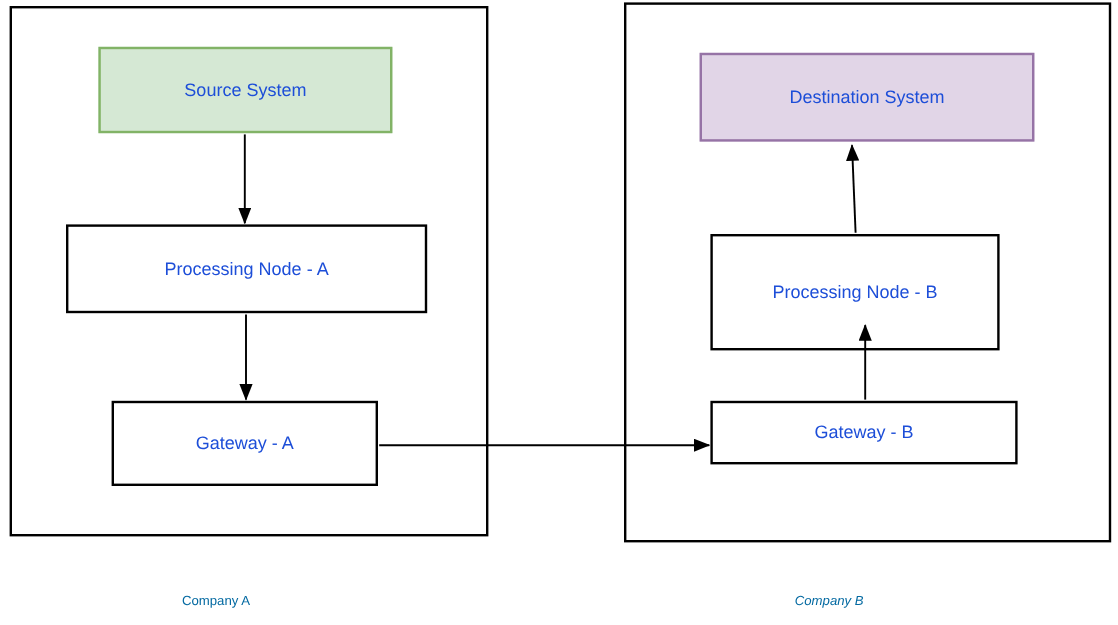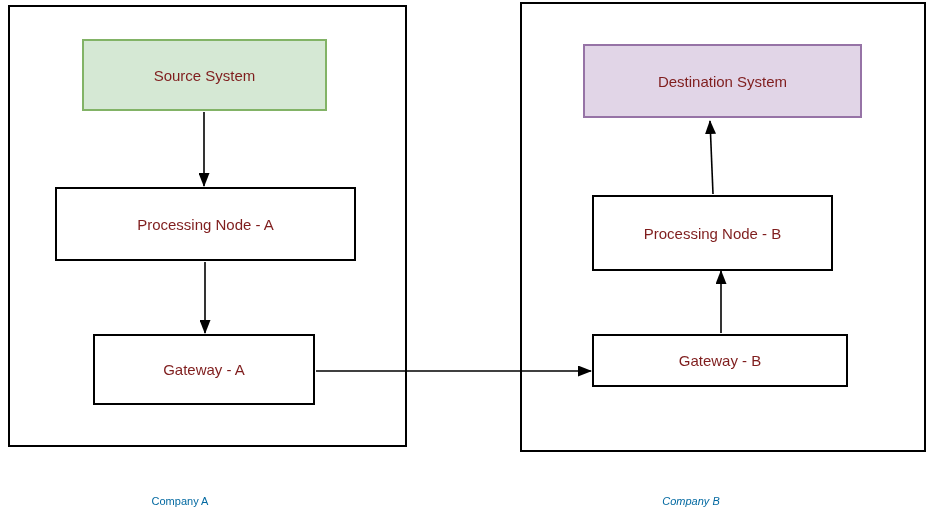--- a/index.html
+++ b/index.html
@@ -25,28 +25,28 @@
   .container-b { left: 520px; top: 2px; width: 406px; height: 450px; }
   .node {
     position: absolute;
     box-sizing: border-box;
     border: 2px solid #000000;
     background: #ffffff;
     display: flex;
     align-items: center;
     justify-content: center;
     font-size: 15px;
-    color: #7f1d1d;
+    color: #1d4ed8;
     text-align: center;
   }
   .node-source      { left: 82px;  top: 39px;  width: 245px; height: 72px; }
   .node-proc-a      { left: 55px;  top: 187px; width: 301px; height: 74px; }
   .node-gateway-a   { left: 93px;  top: 334px; width: 222px; height: 71px; }
   .node-destination { left: 583px; top: 44px;  width: 279px; height: 74px; }
-  .node-proc-b      { left: 592px; top: 195px; width: 241px; height: 76px; }
+  .node-proc-b      { left: 592px; top: 195px; width: 241px; height: 97px; }
   .node-gateway-b   { left: 592px; top: 334px; width: 256px; height: 53px; }
   .edges {
     position: absolute;
     left: 0; top: 0;
     width: 932px;
     height: 521px;
     pointer-events: none;
   }
   .edge-line {
     stroke: #000000;

